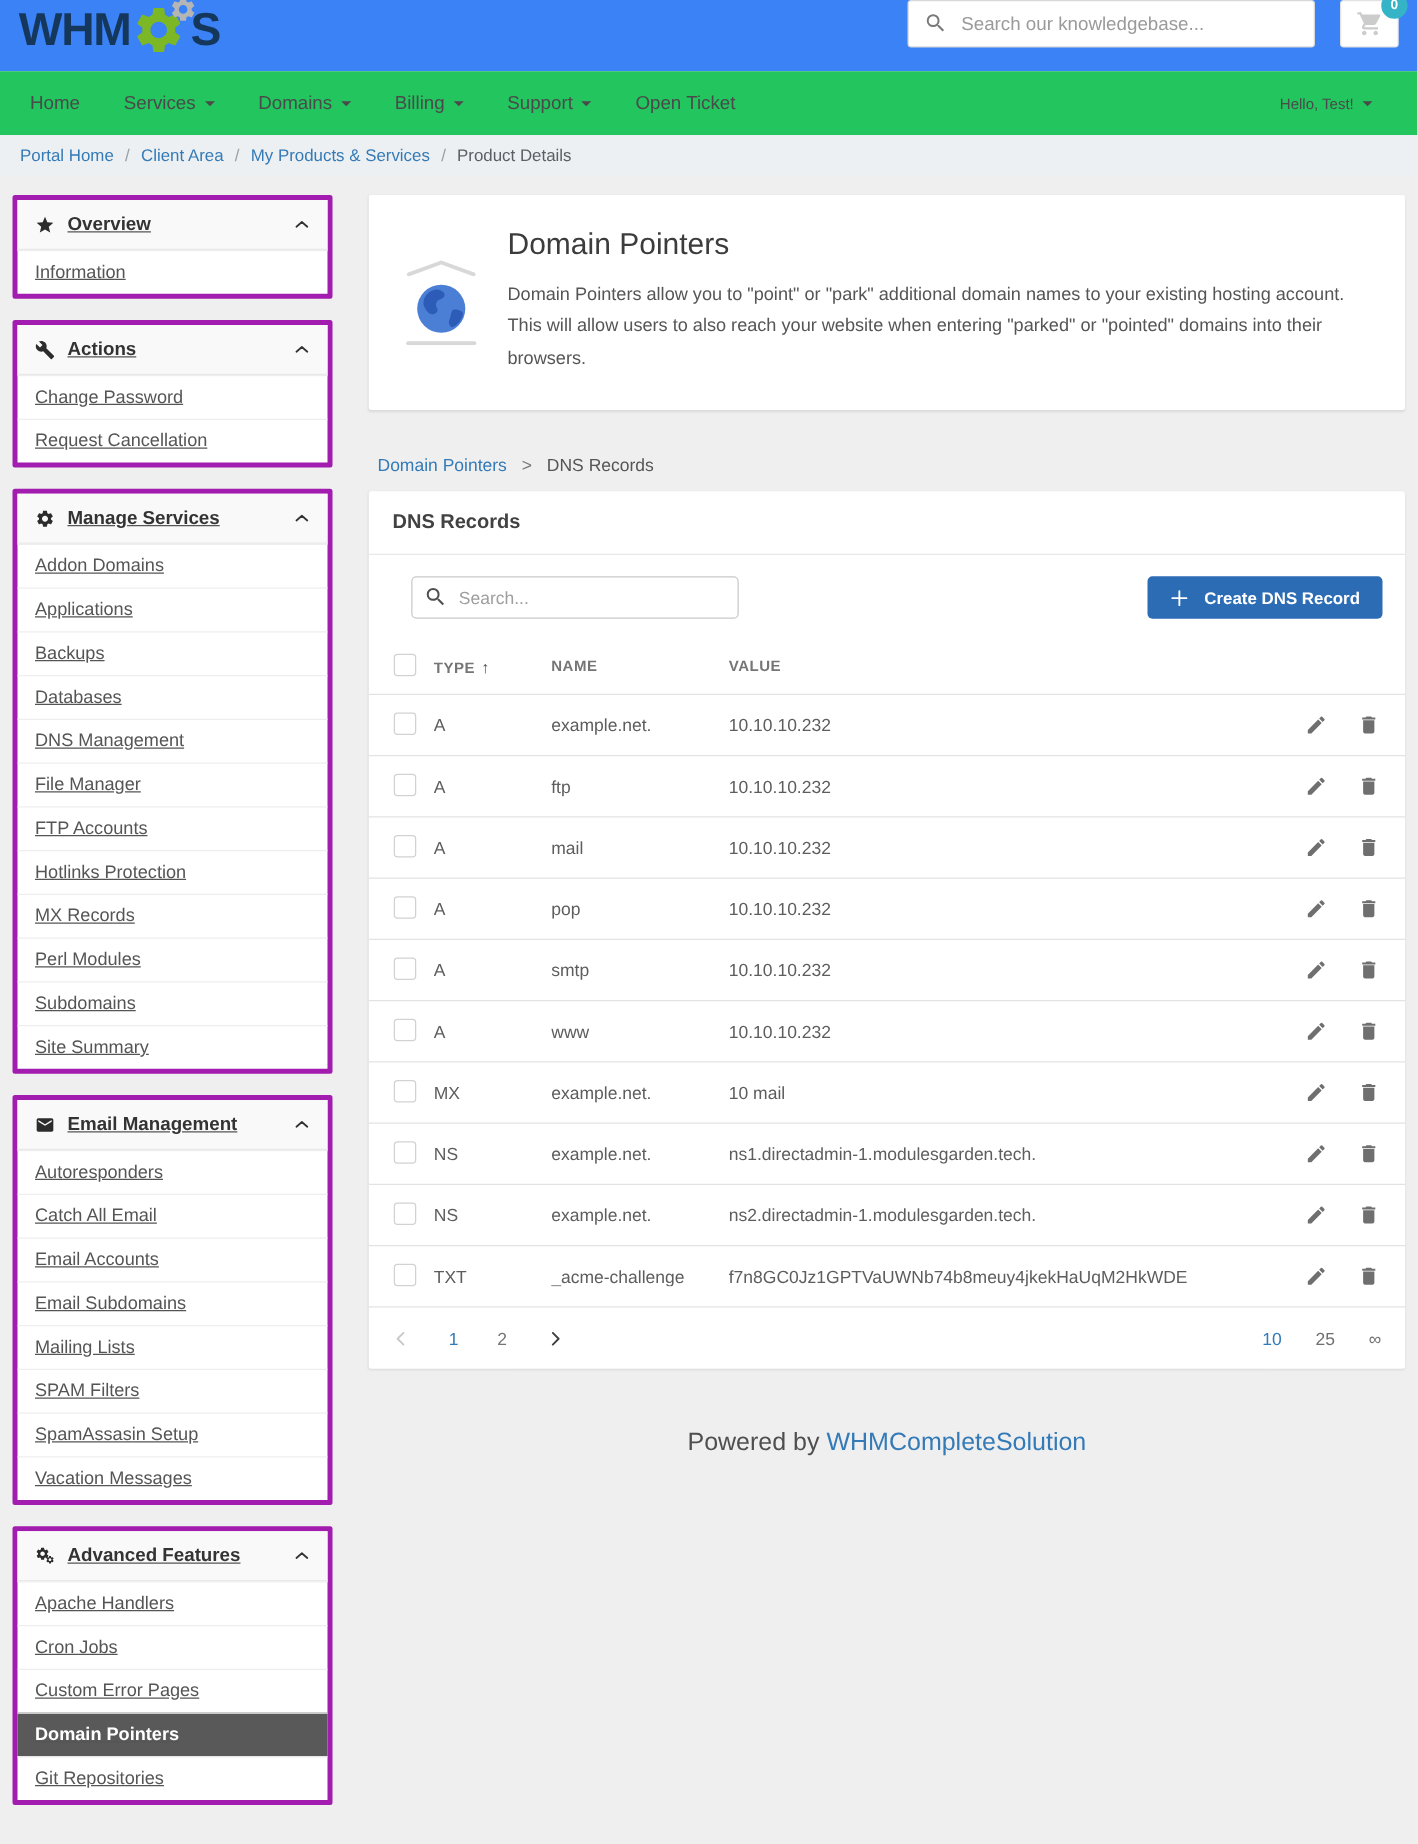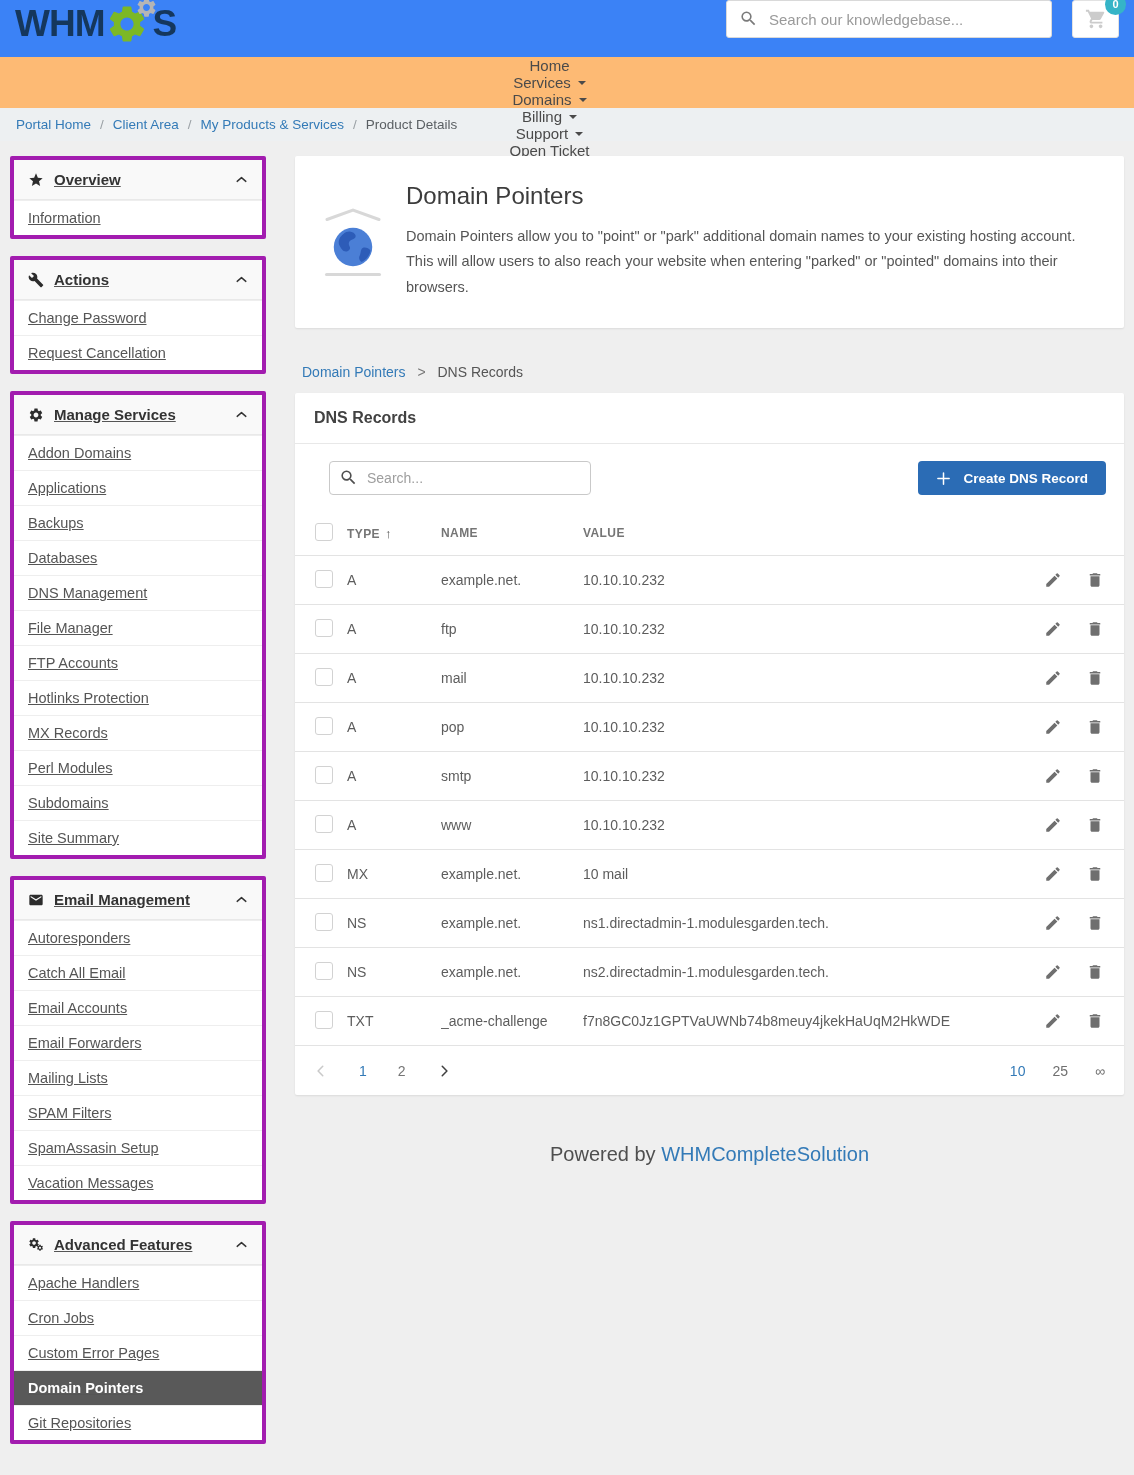--- a/index.html
+++ b/index.html
@@ -17,21 +17,21 @@
   .g-big { width:44px; height:44px; position:absolute; left:0; top:2px; fill:#7cb826; }
   .g-small { width:23px; height:23px; position:absolute; right:-7px; top:-4px; fill:#b5b5b5; }
   .kb-search { position:relative; margin-left:auto; margin-right:20px; width:326px; }
   .kb-search input { width:100%; height:38px; border:1px solid #d9d9d9; border-radius:3px; padding:0 10px 0 42px; font-size:15px; color:#555; font-family:inherit; outline:none; }
   .kb-search input::placeholder { color:#9a9a9a; }
   .kb-search .sic { position:absolute; left:13px; top:9px; width:19px; height:19px; fill:#7a7a7a; }
   .cart-btn { position:relative; width:47px; height:38px; background:#fff; border:1px solid #e2e2e2; border-radius:3px; cursor:pointer; }
   .cart-btn .cic { width:22px; height:22px; fill:#cccccc; margin-top:2px; }
   .cart-badge { position:absolute; top:-7px; right:-8px; width:21px; height:21px; border-radius:50%; background:#35b4c7; color:#fff; font-size:11px; font-weight:700; line-height:21px; text-align:center; }
   
-  .nav-bar { background:#fdba74; height:51px; display:flex; align-items:center; padding:0 24px;flex-direction:column; }
+  .nav-bar { background:#22c55e; height:51px; display:flex; align-items:center; padding:0 24px; }
   .nav-item { font-size:15px; color:#4a4a4a; margin-right:35px; cursor:pointer; display:flex; align-items:center; text-decoration:none; }
   .nav-account { margin-left:auto; margin-right:12px; font-size:12px; color:#4a4a4a; cursor:pointer; display:flex; align-items:center;justify-content:flex-end; }
   .caret { display:inline-block; width:0; height:0; border-left:4px solid transparent; border-right:4px solid transparent; border-top:4px solid #4a4a4a; margin-left:7px; }
   
   .crumb-bar { background:#edf0f2; height:33px; display:flex; align-items:center; padding:0 16px; font-size:13.5px; }
   .crumb-link { color:#337ab7; cursor:pointer; text-decoration:none; }
   .crumb-sep { color:#9aa0a5; margin:0 9px; }
   .crumb-cur { color:#5a5f63; }
   
   .content { display:flex; align-items:flex-start; padding:15px 10px 0 10px; gap:29px; }
@@ -235,21 +235,21 @@
             <use href="#i-mail" xlink:href="#i-mail"></use>
           </svg>
         <span class="ttl">Email Management</span>
         <svg class="sp-chev" viewBox="0 0 24 24">
             <use href="#i-chevup" xlink:href="#i-chevup"></use>
           </svg>
       </div>
       <div class="sp-item">Autoresponders</div>
       <div class="sp-item">Catch All Email</div>
       <div class="sp-item">Email Accounts</div>
-      <div class="sp-item">Email Forwarders</div>
+      <div class="sp-item">Email Subdomains</div>
       <div class="sp-item">Mailing Lists</div>
       <div class="sp-item">SPAM Filters</div>
       <div class="sp-item">SpamAssasin Setup</div>
       <div class="sp-item">Vacation Messages</div>
     </div>
 
     <div class="sp">
       <div class="sp-head">
         <svg class="sp-ic" viewBox="0 0 26 26">
           <use href="#i-gear" xlink:href="#i-gear" transform="scale(0.82)"></use>

